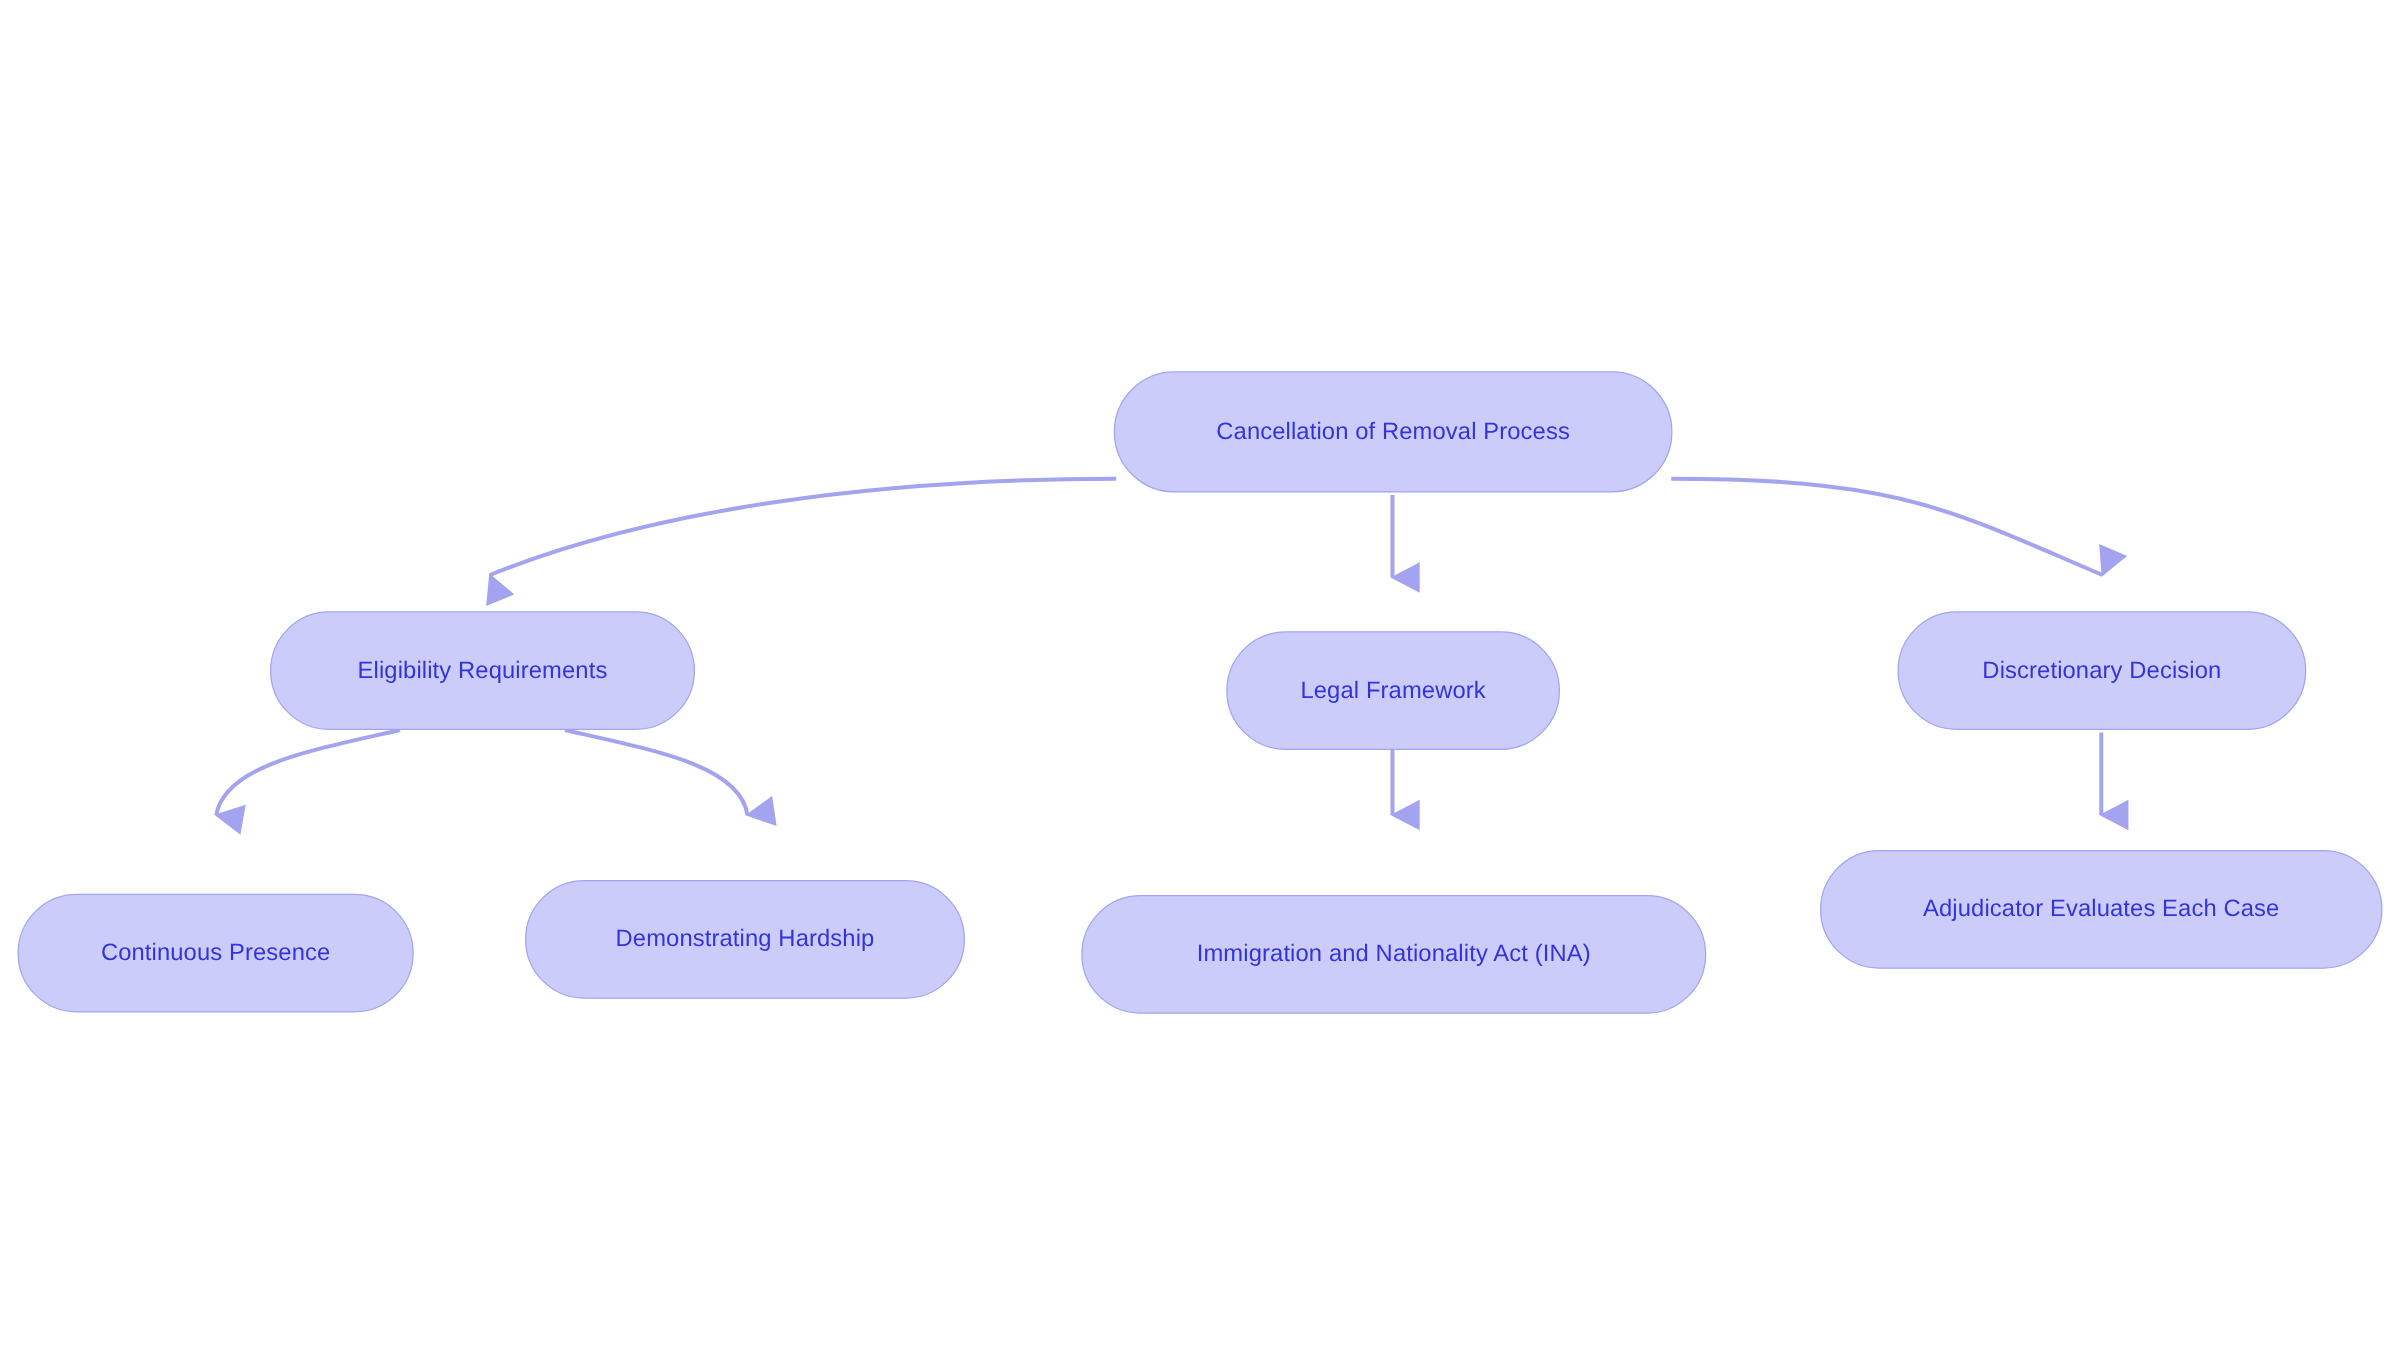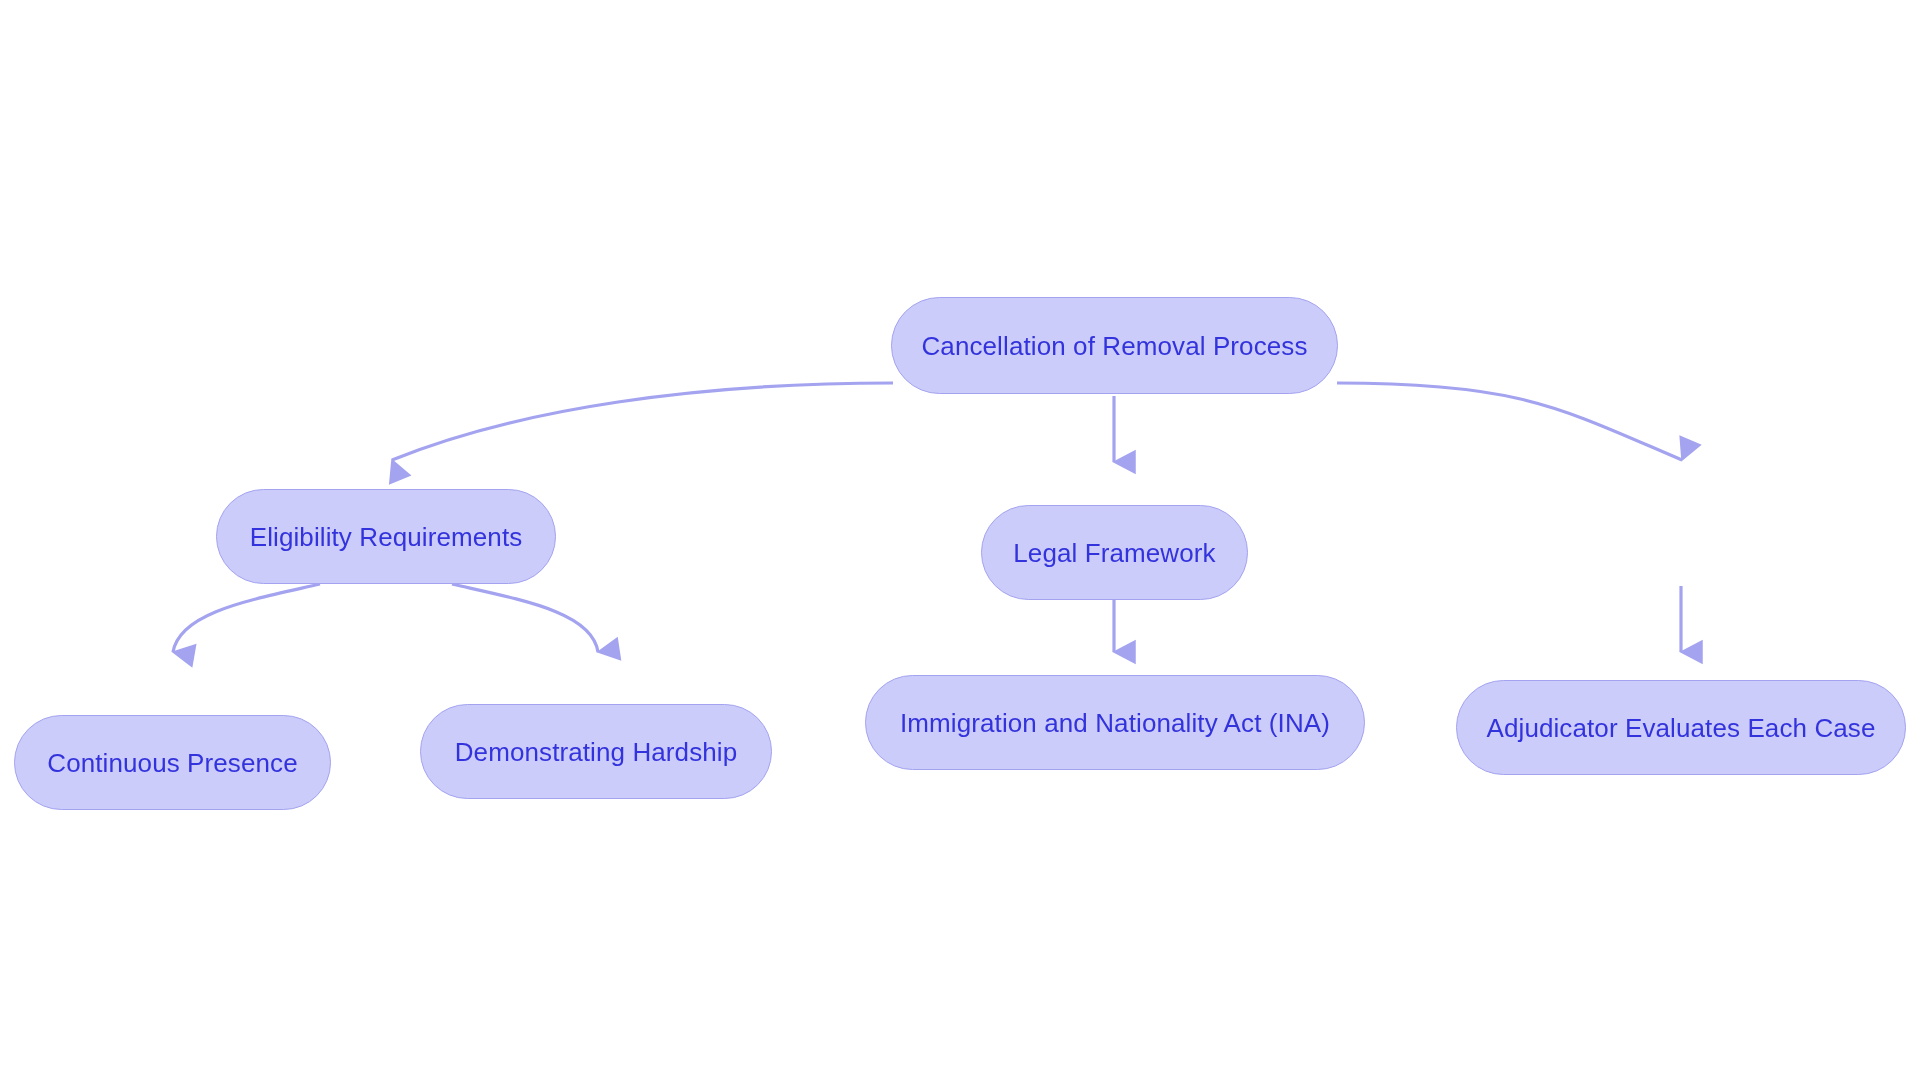--- a/index.html
+++ b/index.html
@@ -30,21 +30,21 @@
   .node {
     position: absolute;
     box-sizing: border-box;
     display: flex;
     align-items: center;
     justify-content: center;
     background: #ccccfb;
     border: 1.6px solid #a3a3f0;
     border-radius: 999px;
     color: #3333dd;
-    font-size: 26px;
+    font-size: 19px;
     font-weight: 400;
     letter-spacing: 0.1px;
     white-space: nowrap;
     text-align: center;
   }
   .node-label {
     display: block;
     line-height: 1;
     padding: 0 10px;
   }
@@ -81,30 +81,33 @@
   </div>
 
   <div class="node" style="left:216px; top:489px; width:340px; height:95px;align-items:center;">
     <span class="node-label">Eligibility Requirements</span>
   </div>
 
   <div class="node" style="left:981px; top:505px; width:267px; height:95px;">
     <span class="node-label">Legal Framework</span>
   </div>
 
+  <div class="node" style="left:1518px; top:489px; width:327px; height:95px;">
+    <span class="node-label">Discretionary Decision</span>
+  </div>
 
   <div class="node" style="left:14px; top:715px; width:317px; height:95px;">
     <span class="node-label">Continuous Presence</span>
   </div>
 
   <div class="node" style="left:420px; top:680px; width:352px; height:95px;margin-top:24px;">
     <span class="node-label">Demonstrating Hardship</span>
   </div>
 
-  <div class="node" style="left:865px; top:675px; width:500px; height:95px;">
+  <div class="node" style="left:865px; top:716px; width:500px; height:95px;">
     <span class="node-label">Immigration and Nationality Act (INA)</span>
   </div>
 
   <div class="node" style="left:1456px; top:680px; width:450px; height:95px;">
     <span class="node-label">Adjudicator Evaluates Each Case</span>
   </div>
 
 </div>
 
 </body></html>

